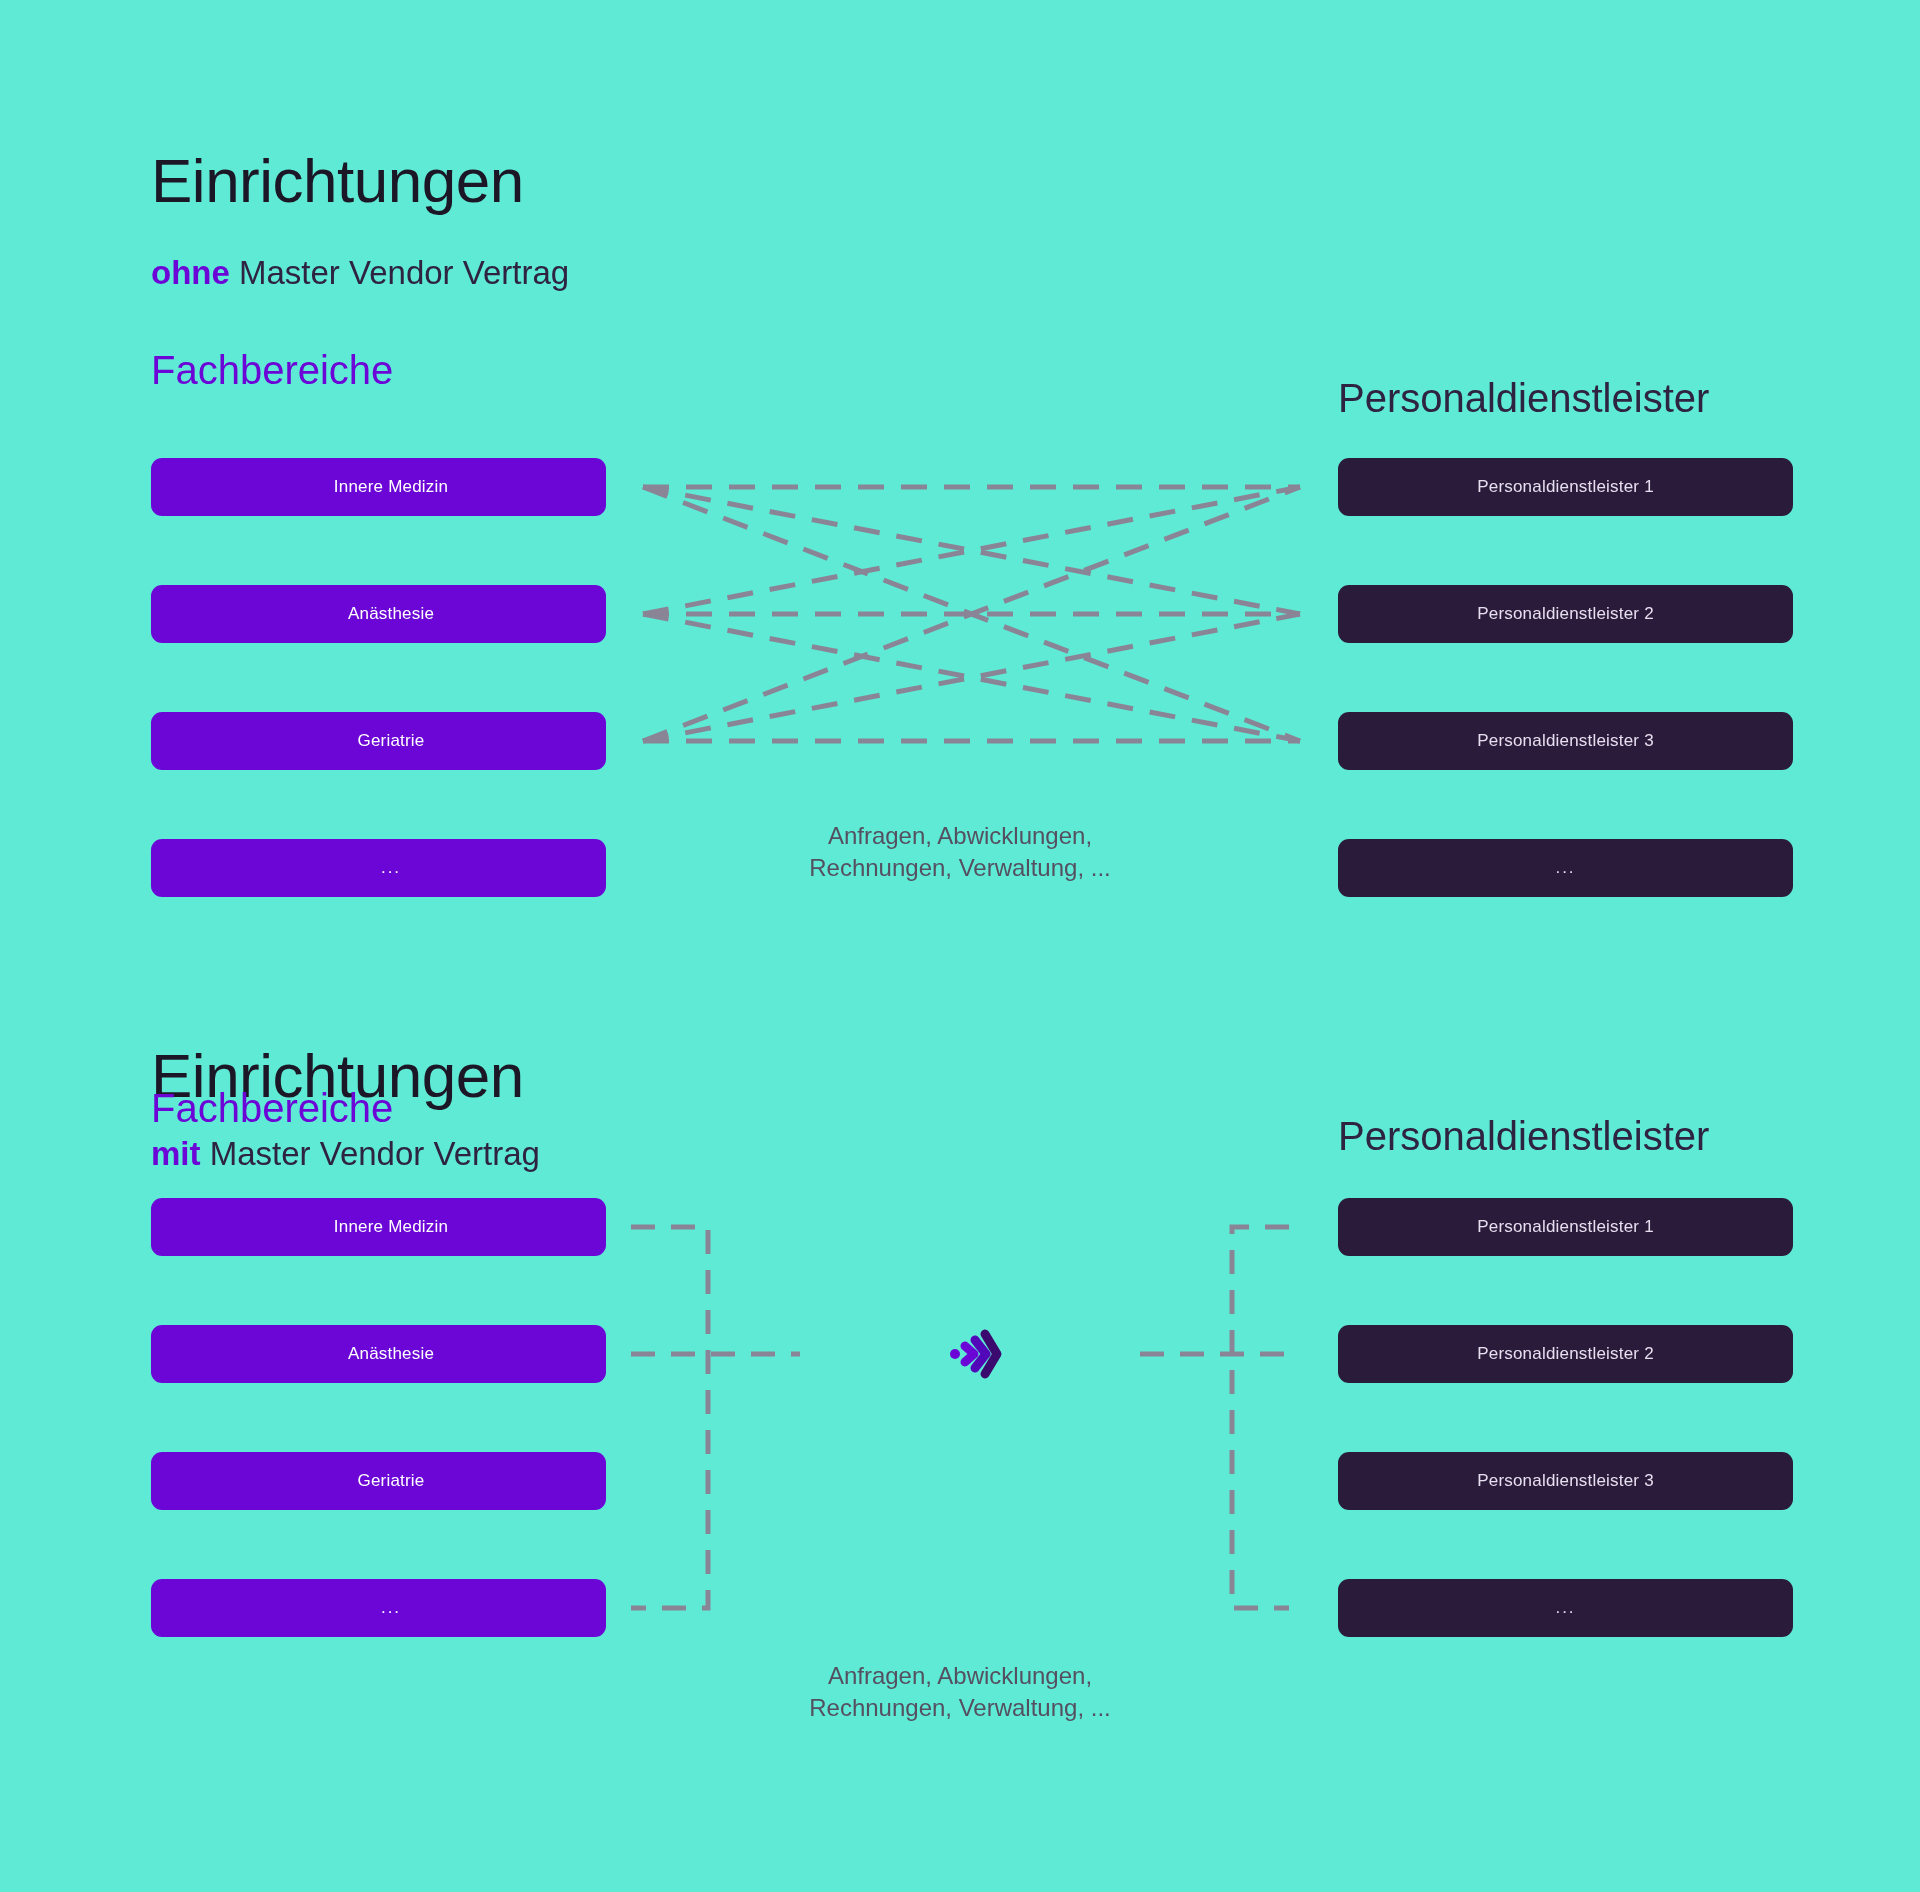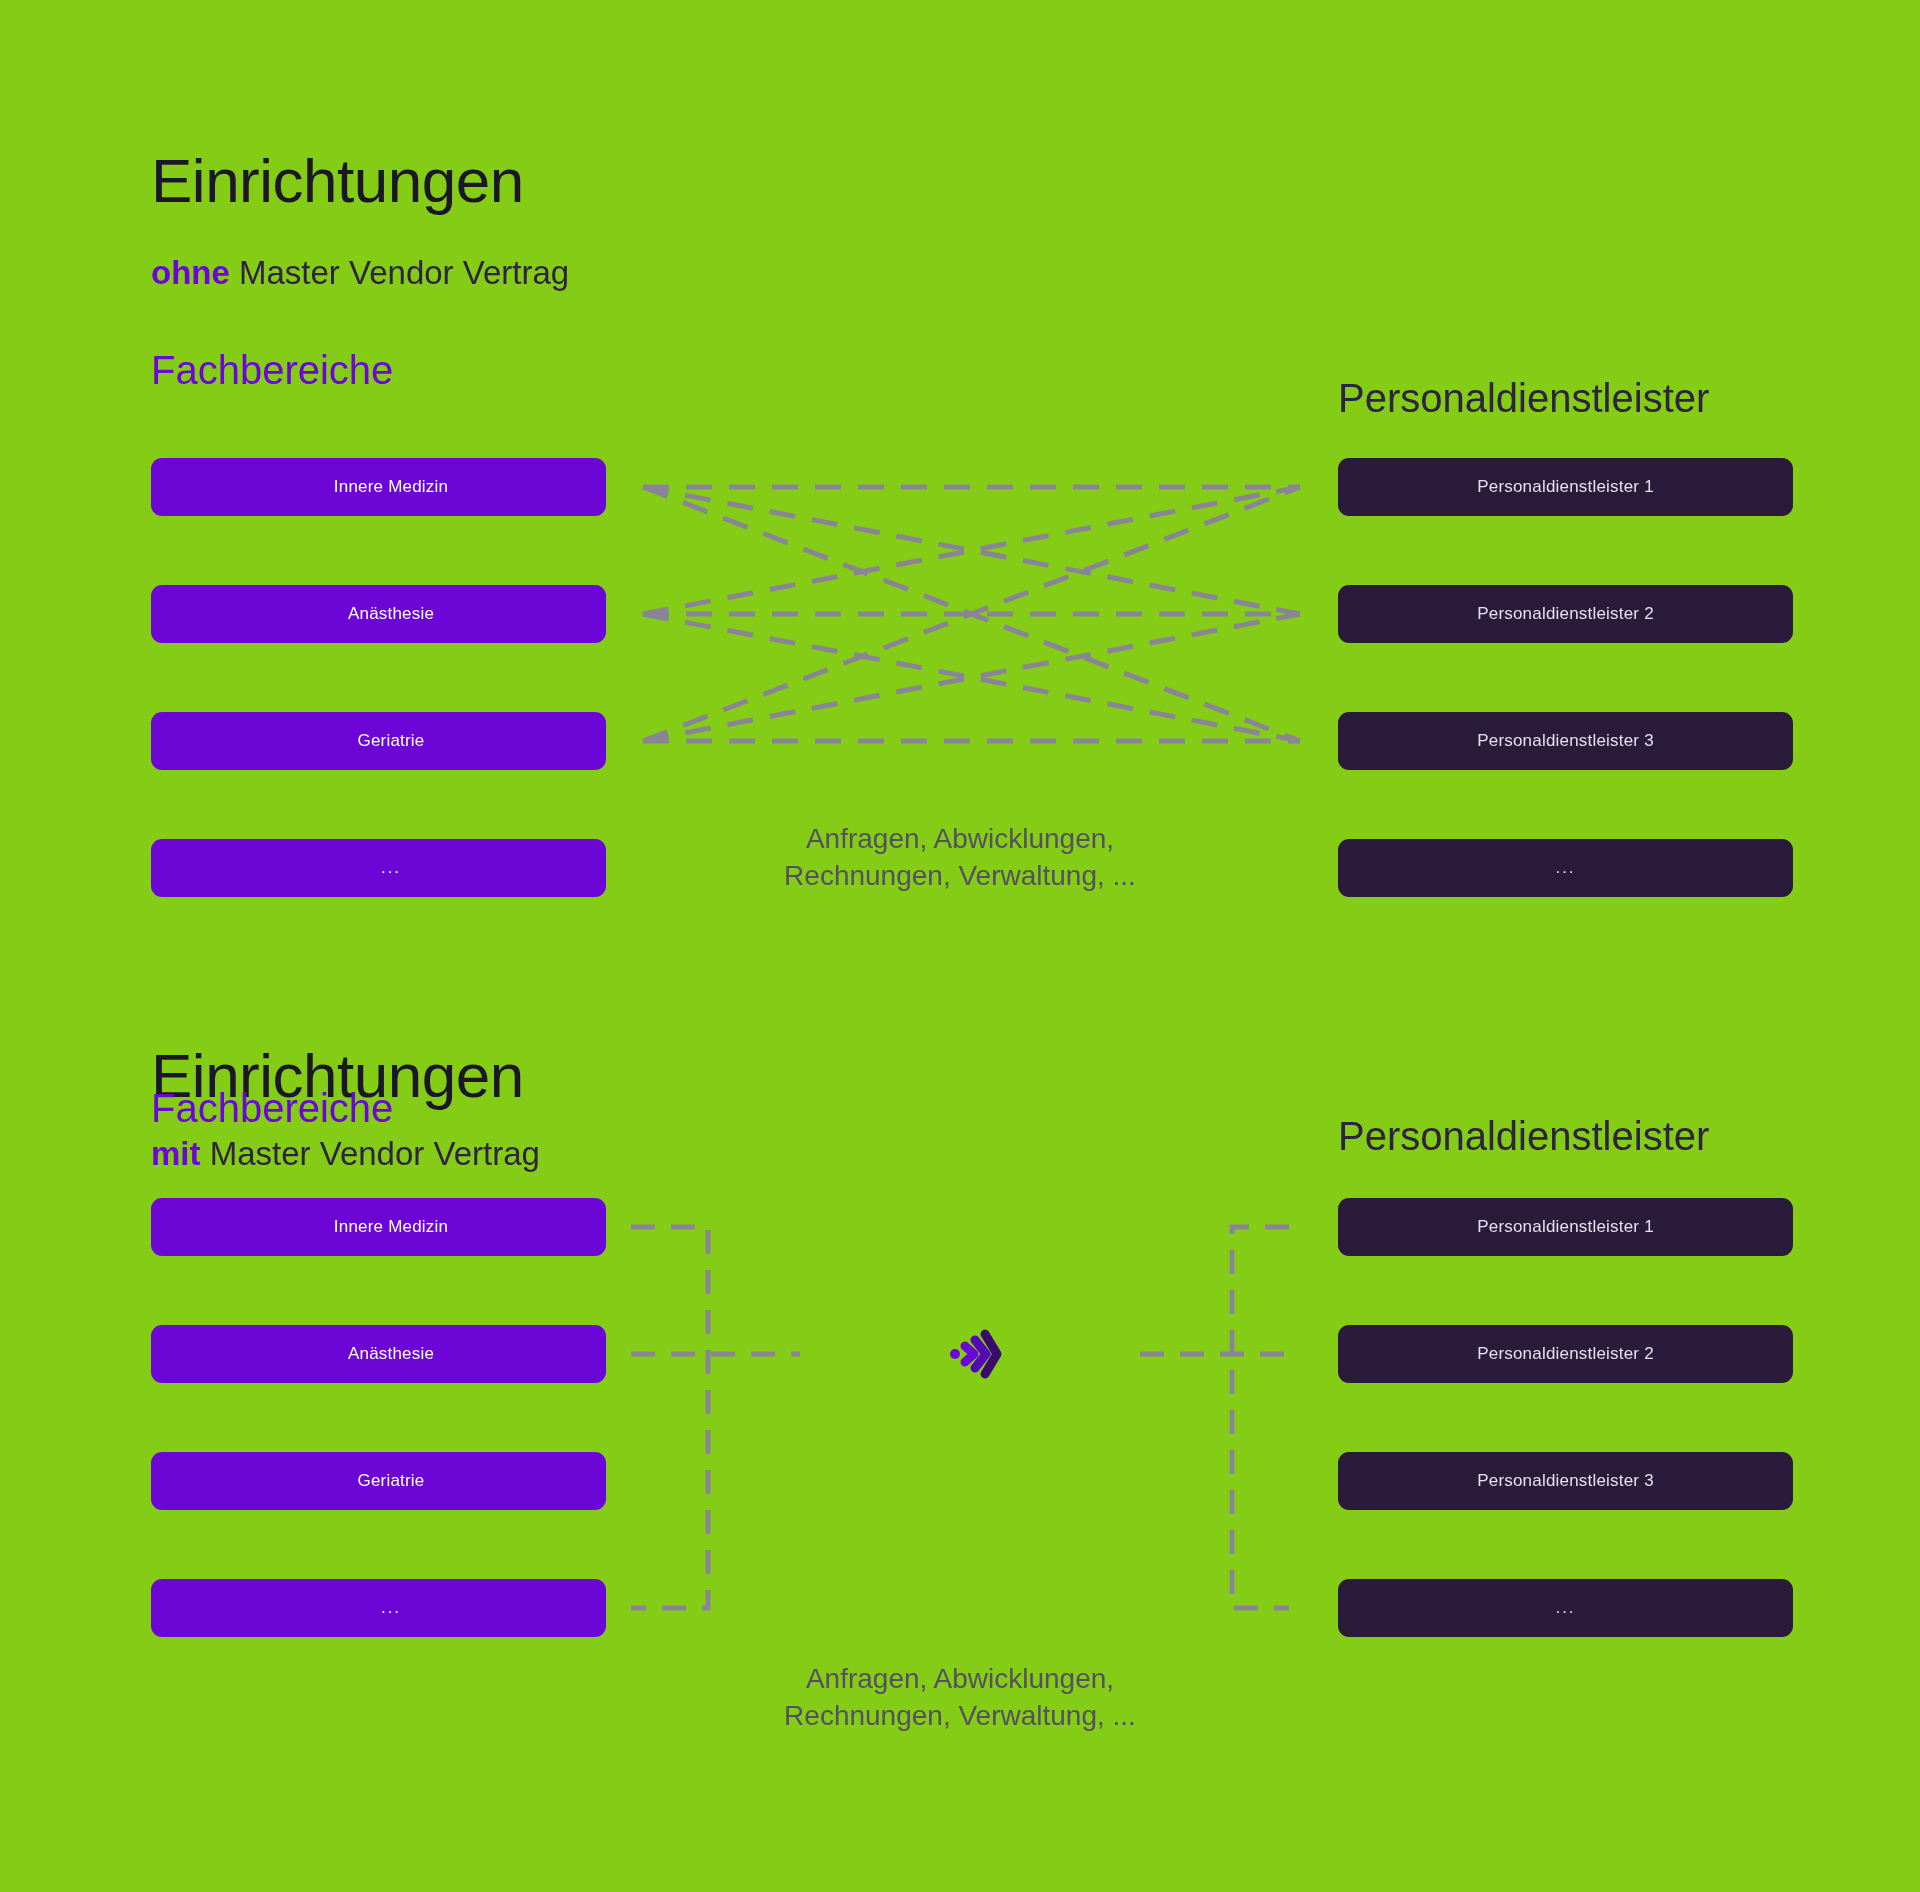--- a/index.html
+++ b/index.html
@@ -7,21 +7,21 @@
     background:#000000;
     width:1920px;
     height:1892px;
     font-family:"Liberation Sans", sans-serif;
     overflow:hidden;
   }
   .page{
     position:relative;
     width:1920px;
     height:1892px;
-    background:#84cc16;
+    background:#5eead4;
   }
 
   
   .section{ position:absolute; left:0; width:1920px; }
   #section-top{ top:0; height:950px; }
   #section-bottom{ top:870px; height:1022px; }
 
   .heading{
     position:absolute;
     left:151px;
@@ -81,21 +81,21 @@
     background:#2b1b3a;
     color:#e6dff0;
   }
   .node .dots{ letter-spacing:2px; font-size:17px; }
 
   
   .caption{
     position:absolute;
     width:460px;
     text-align:center;
-    font-size:28px;
+    font-size:24px;
     line-height:1.33;
     color:#555061;
   }
 
   
   .conn{
     position:absolute;
     left:0; top:0;
     pointer-events:none;
   }

